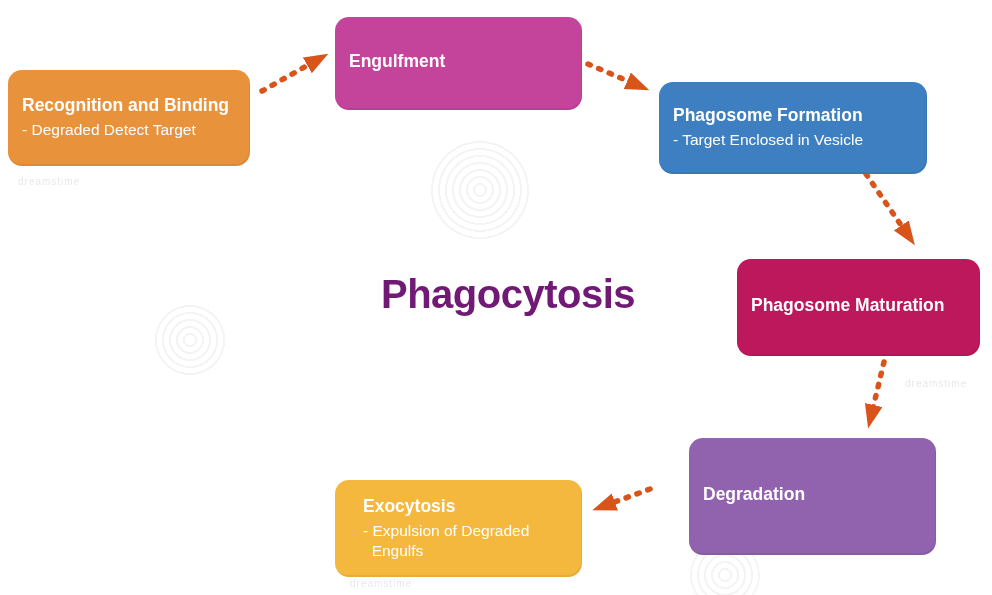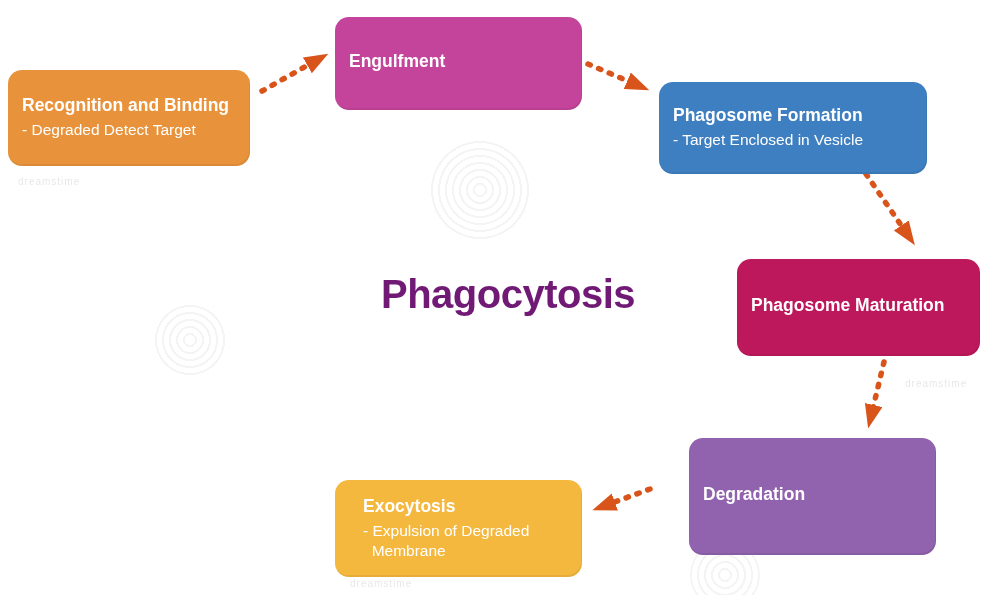--- a/index.html
+++ b/index.html
@@ -87,18 +87,18 @@
     <div class="node-title">Phagosome Maturation</div>
   </div>
 
   <div class="node" id="n5" style="background-color: rgb(145, 98, 173);">
     <div class="node-title">Degradation</div>
   </div>
 
   <div class="node" id="n6" style="background-color: rgb(245, 184, 62); padding-left: 28px;">
     <div class="node-title">Exocytosis</div>
     <div class="node-sub">- Expulsion of Degraded
-  Membrane</div>
+  Engulfs</div>
   </div>
 
   <h1 class="diagram-title">Phagocytosis</h1>
 
 </div>
 
 </body></html>

